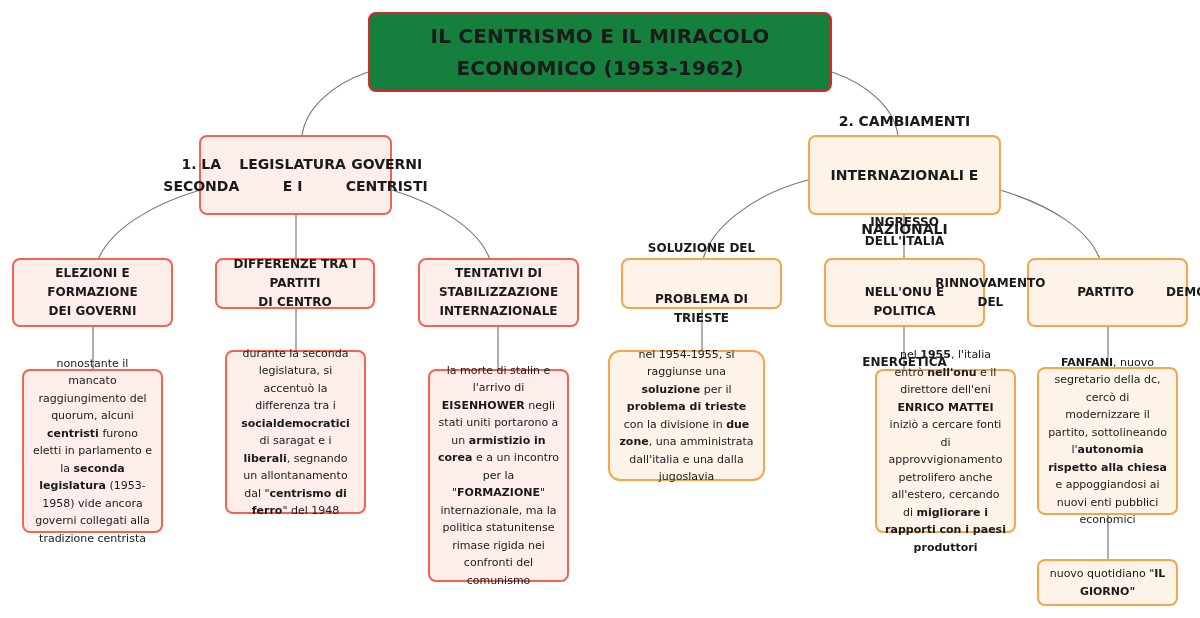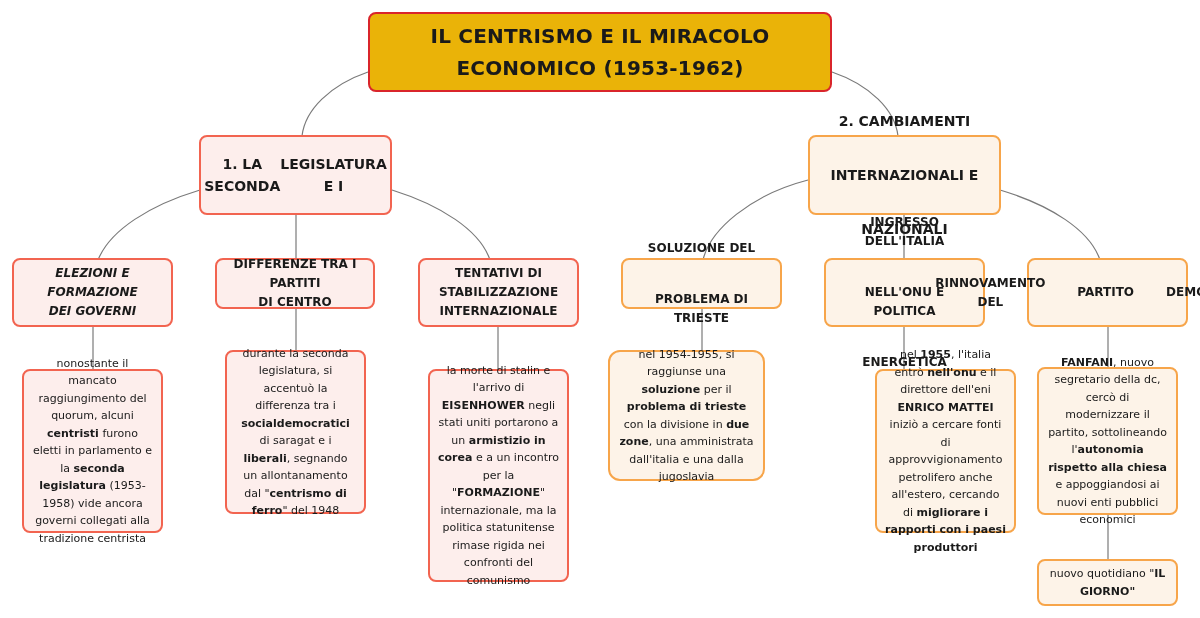--- a/index.html
+++ b/index.html
@@ -2,21 +2,21 @@
 <html><head>
   <meta charset="utf-8">
   <style>
     html, body { margin: 0; padding: 0; background: #ffffff; }
     body { width: 1200px; height: 618px; position: relative; overflow: hidden;
            font-family: "DejaVu Sans", "Liberation Sans", sans-serif; color: #1a1a1a; }
     svg.links { position: absolute; left: 0; top: 0; width: 1200px; height: 618px; pointer-events: none; }
     svg.links path { fill: none; stroke: #7a7a7a; stroke-width: 1.2; }
     .node { position: absolute; box-sizing: border-box; display: flex; align-items: center;
             justify-content: center; text-align: center; border-radius: 8px; }
-    .root { background: #eab308; border: 2px solid #d9252b; font-weight: bold; font-size: 20px;
+    .root { background: #15803d; border: 2px solid #d9252b; font-weight: bold; font-size: 20px;
             line-height: 32px; letter-spacing: 0.2px; }
     .red  { background: #fdeeec; border: 2px solid #f26450; }
     .org  { background: #fdf3e8; border: 2px solid #f7a54a; gap: 32px; }
     .main { font-weight: bold; font-size: 14px; line-height: 22px; padding: 4px 8px; }
     .sub  { font-weight: bold; font-size: 12px; line-height: 19px; padding: 4px 6px; }
     .leaf { font-size: 11px; line-height: 17.5px; padding: 6px 8px; font-weight: normal; }
     .leaf b { font-weight: bold; }
     .txt { display: block; }
   </style>
 </head>
@@ -45,29 +45,30 @@
 </svg>
 
 <div class="node root" style="left:368px; top:12px; width:464px; height:80px; flex-direction:column;">
   <span class="txt">IL CENTRISMO E IL MIRACOLO</span>
   <span class="txt">ECONOMICO (1953-1962)</span>
 </div>
 
 <div class="node red main" style="left:199px; top:135px; width:193px; height:80px; flex-direction:row;">
   <span class="txt">1. LA SECONDA</span>
   <span class="txt">LEGISLATURA E I</span>
+  <span class="txt">GOVERNI CENTRISTI</span>
 </div>
 
 <div class="node org main" style="left:808px; top:135px; width:193px; height:80px; flex-direction:column;">
   <span class="txt">2. CAMBIAMENTI</span>
   <span class="txt">INTERNAZIONALI E</span>
   <span class="txt">NAZIONALI</span>
 </div>
 
-<div class="node red sub" style="left:12px; top:258px; width:161px; height:69px; flex-direction:column;font-style:italic;">
+<div class="node red sub" style="left:12px; top:258px; width:161px; height:69px; flex-direction:column;">
   <span class="txt">ELEZIONI E FORMAZIONE</span>
   <span class="txt">DEI GOVERNI</span>
 </div>
 <div class="node red sub" style="left:215px; top:258px; width:160px; height:51px; flex-direction:column;">
   <span class="txt">DIFFERENZE TRA I PARTITI</span>
   <span class="txt">DI CENTRO</span>
 </div>
 <div class="node red sub" style="left:418px; top:258px; width:161px; height:69px; flex-direction:column;">
   <span class="txt">TENTATIVI DI</span>
   <span class="txt">STABILIZZAZIONE</span>

